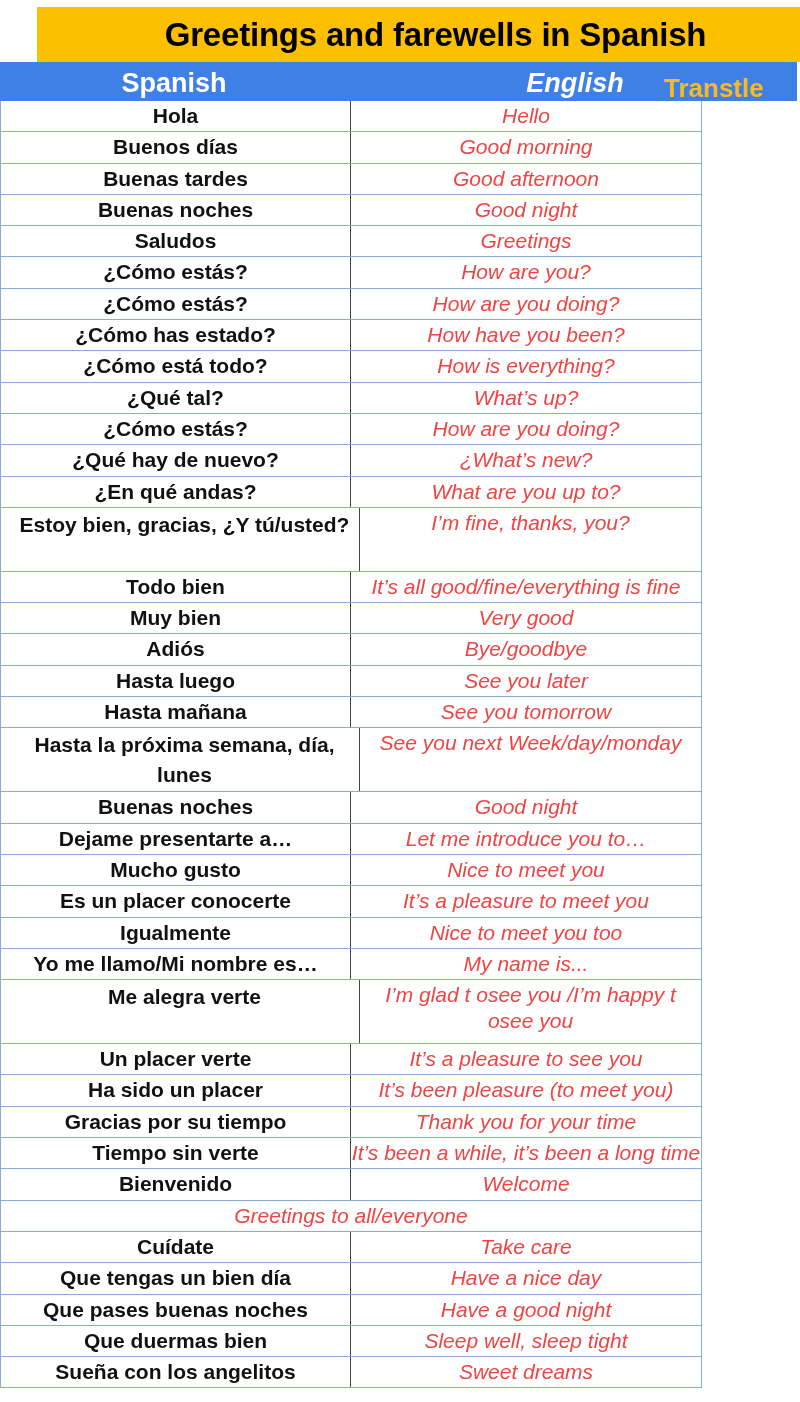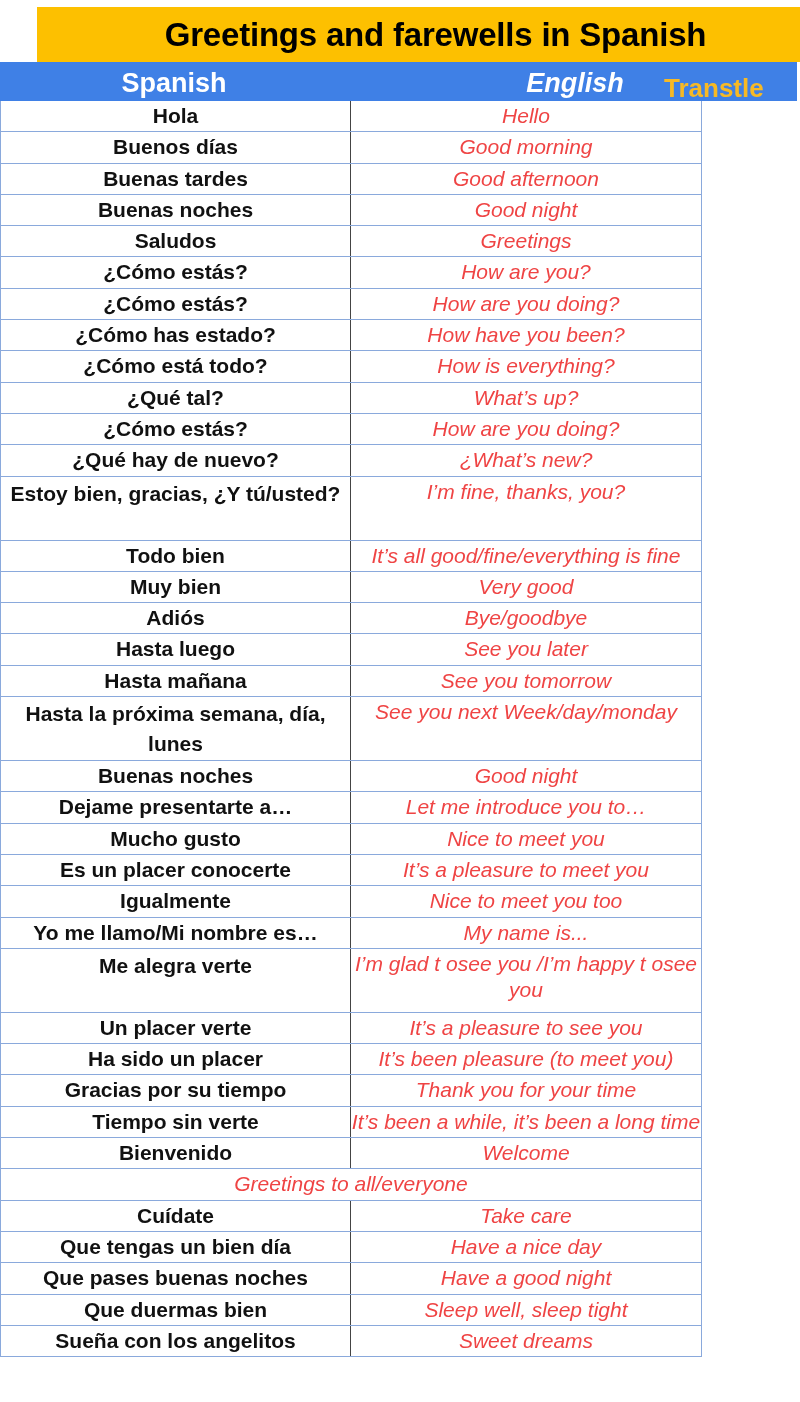--- a/index.html
+++ b/index.html
@@ -11,21 +11,21 @@
   .title-bar span { font-weight:bold; font-size:33px; color:#000; letter-spacing:-0.2px; }
   .header-bar {
     position:absolute; left:0; top:62px; width:797px; height:39px;
     background:#3f80e6; color:#fff; font-weight:bold; font-size:27px;
   }
   .header-bar .col-es { position:absolute; left:0; width:348px; top:0; height:39px; display:flex; align-items:center; justify-content:center; padding-top:4px; box-sizing:border-box; }
   .header-bar .col-en { position:absolute; left:470px; width:210px; top:0; height:39px; display:flex; align-items:center; justify-content:center; padding-top:4px; box-sizing:border-box;font-style:italic; }
   .header-bar .brand { position:absolute; left:664px; top:0; height:52px; display:flex; align-items:center; color:#f7b925; font-size:26px; }
   .table { position:absolute; left:0; top:101px; width:702px; }
   .row { position:relative; display:flex; border-bottom:1.5px solid #8aa9dc; border-left:1.5px solid #8aa9dc; border-right:1.5px solid #8aa9dc; box-sizing:border-box; height:31.3px; }
-  .row.tall { height:64px; }
+  .row.tall { height:64px;padding-left:9px; }
   .cell { display:flex; justify-content:center; text-align:center; font-size:21px; line-height:26px; padding-top:2px; box-sizing:border-box; }
   .cell.es { width:350px; font-weight:bold; color:#111; border-right:1px solid #444; }
   .cell.en { flex:1; color:#ef4444;font-style:italic; }
   .row.tall .cell.es { line-height:30px; }
 </style>
 </head>
 <body>
 
 <div class="title-bar">
   <span>Greetings and farewells in Spanish</span>
@@ -78,20 +78,24 @@
       <div class="cell es">¿Qué tal?</div>
       <div class="cell en">What’s up?</div>
     </div>
     <div class="row">
       <div class="cell es">¿Cómo estás?</div>
       <div class="cell en">How are you doing?</div>
     </div>
     <div class="row">
       <div class="cell es">¿Qué hay de nuevo?</div>
       <div class="cell en">¿What’s new?</div>
+    </div>
+    <div class="row">
+      <div class="cell es">¿En qué andas?</div>
+      <div class="cell en">What are you up to?</div>
     </div>
     <div class="row tall">
       <div class="cell es">Estoy bien, gracias, ¿Y tú/usted?</div>
       <div class="cell en">I’m fine, thanks, you?</div>
     </div>
     <div class="row">
       <div class="cell es">Todo bien</div>
       <div class="cell en">It’s all good/fine/everything is fine</div>
     </div>
     <div class="row">

